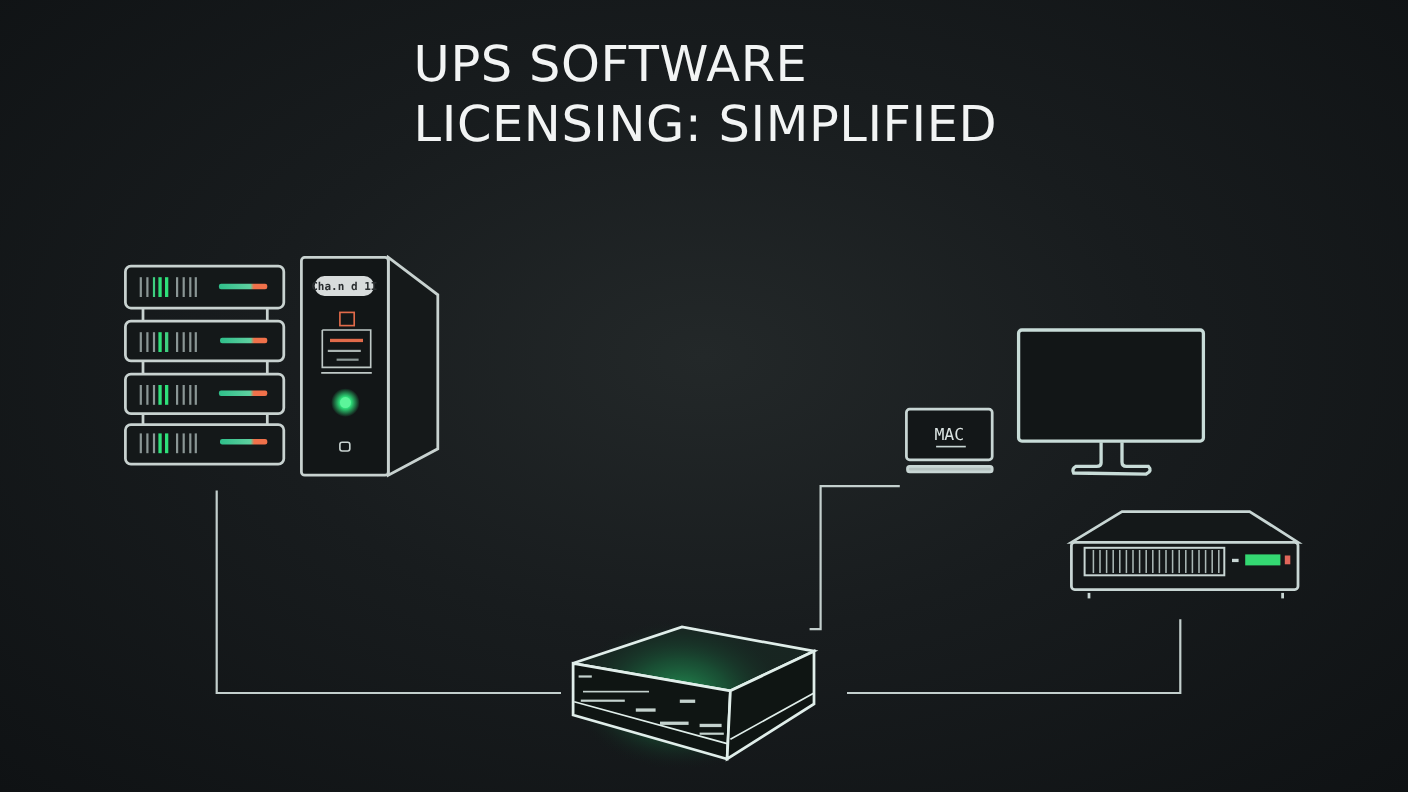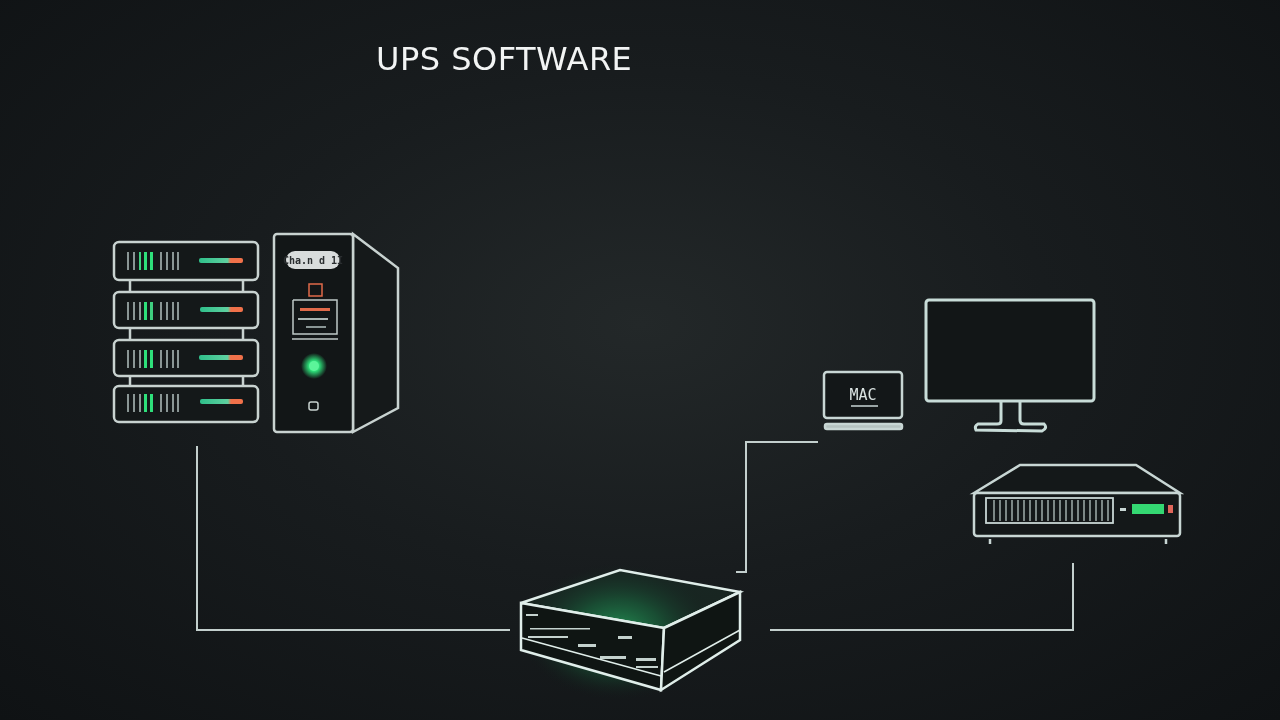--- a/index.html
+++ b/index.html
@@ -3,33 +3,34 @@
   <meta charset="utf-8">
   <style>
     html, body { margin: 0; padding: 0; }
     body {
       width: 1280px; height: 720px; overflow: hidden; position: relative;
       background: radial-gradient(ellipse at 50% 45%, #232829 0%, #181c1e 45%, #0f1214 100%);
       font-family: "DejaVu Sans", sans-serif;
     }
     .title {
       position: absolute; left: 376px; top: 32px;
-      color: #f2f4f4; font-size: 32px; line-height: 54px;
+      color: #f2f4f4; font-size: 45px; line-height: 54px;
       letter-spacing: 0.5px; font-weight: normal;
       font-family: "DejaVu Sans", sans-serif;
     }
     .title span { display: block; }
     svg.scene { position: absolute; left: 0; top: 0; }
     .lbl { font-family: "DejaVu Sans Mono", monospace; }
   </style>
 </head>
 <body>
 
 <div class="title">
   <span>UPS SOFTWARE</span>
+  <span>LICENSING: SIMPLIFIED</span>
 </div>
 
 <svg class="scene" width="1280" height="720" viewBox="0 0 1280 720" xmlns="http://www.w3.org/2000/svg">
   <defs>
     <radialGradient id="hubGlow" cx="50%" cy="50%" r="50%">
       <stop offset="0%" stop-color="#2ee07a" stop-opacity="0.85"></stop>
       <stop offset="45%" stop-color="#1ea35a" stop-opacity="0.45"></stop>
       <stop offset="100%" stop-color="#0f1214" stop-opacity="0"></stop>
     </radialGradient>
     <radialGradient id="ledGlow" cx="50%" cy="50%" r="50%">

